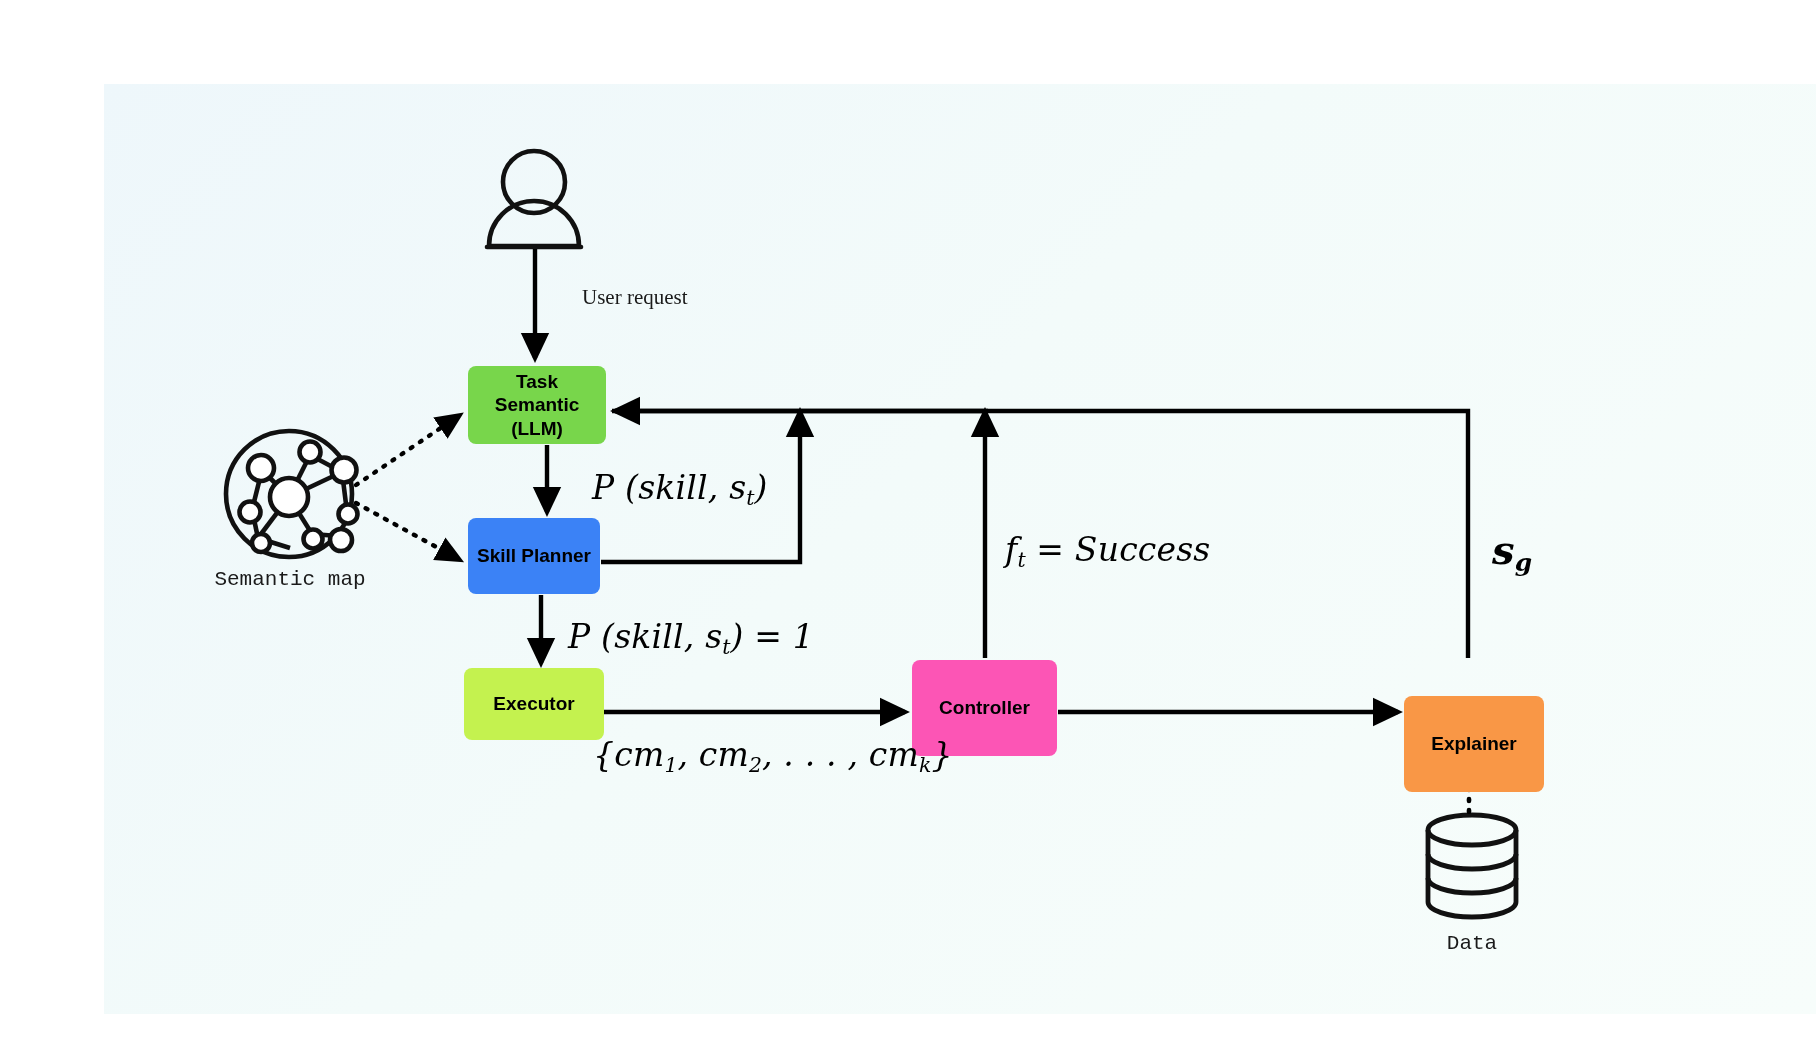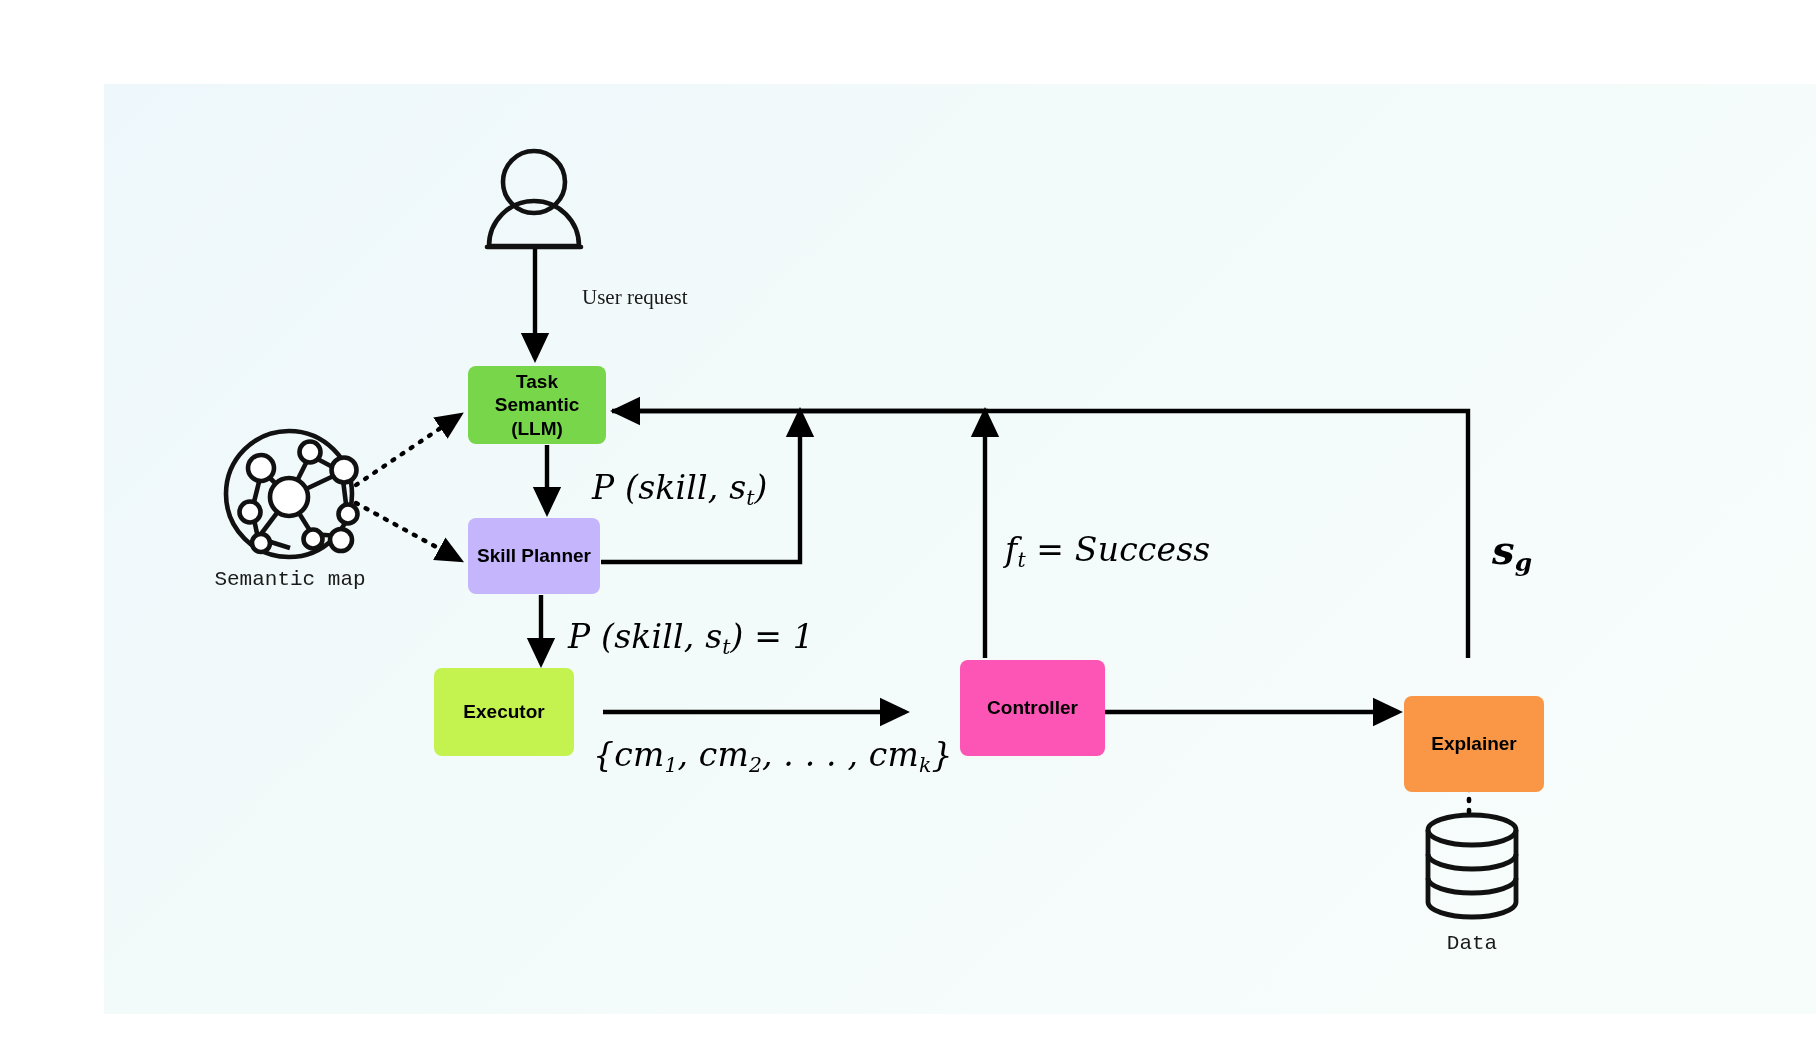--- a/index.html
+++ b/index.html
@@ -150,29 +150,29 @@
     </g>
 
     <line x1="1469" y1="812" x2="1469" y2="762" stroke="#000000" stroke-width="4.6" stroke-dasharray="2 9" stroke-linecap="round" marker-end="url(#arrow-dot)"></line>
   </svg>
 
   <div class="node-box" style="left:468px;top:366px;width:138px;height:78px;background:#78d64b;">
     <span>Task Semantic
 (LLM)</span>
   </div>
 
-  <div class="node-box" style="left:468px;top:518px;width:132px;height:76px;background:#c4b5fd;">
+  <div class="node-box" style="left:468px;top:518px;width:132px;height:76px;background:#3b82f6;">
     <span>Skill Planner</span>
   </div>
 
-  <div class="node-box" style="left:434px;top:668px;width:140px;height:88px;background:#c4f24f;">
+  <div class="node-box" style="left:464px;top:668px;width:140px;height:72px;background:#c4f24f;">
     <span>Executor</span>
   </div>
 
-  <div class="node-box" style="left:912px;top:660px;width:145px;height:96px;background:#fc55b5;margin-left:48px;">
+  <div class="node-box" style="left:912px;top:660px;width:145px;height:96px;background:#fc55b5;">
     <span>Controller</span>
   </div>
 
   <div class="node-box" style="left:1404px;top:696px;width:140px;height:96px;background:#f99746;">
     <span>Explainer</span>
   </div>
 
   <div class="plain-label" style="left:582px;top:285px;font-family:Liberation Serif, serif;">
     <span>User request</span>
   </div>

